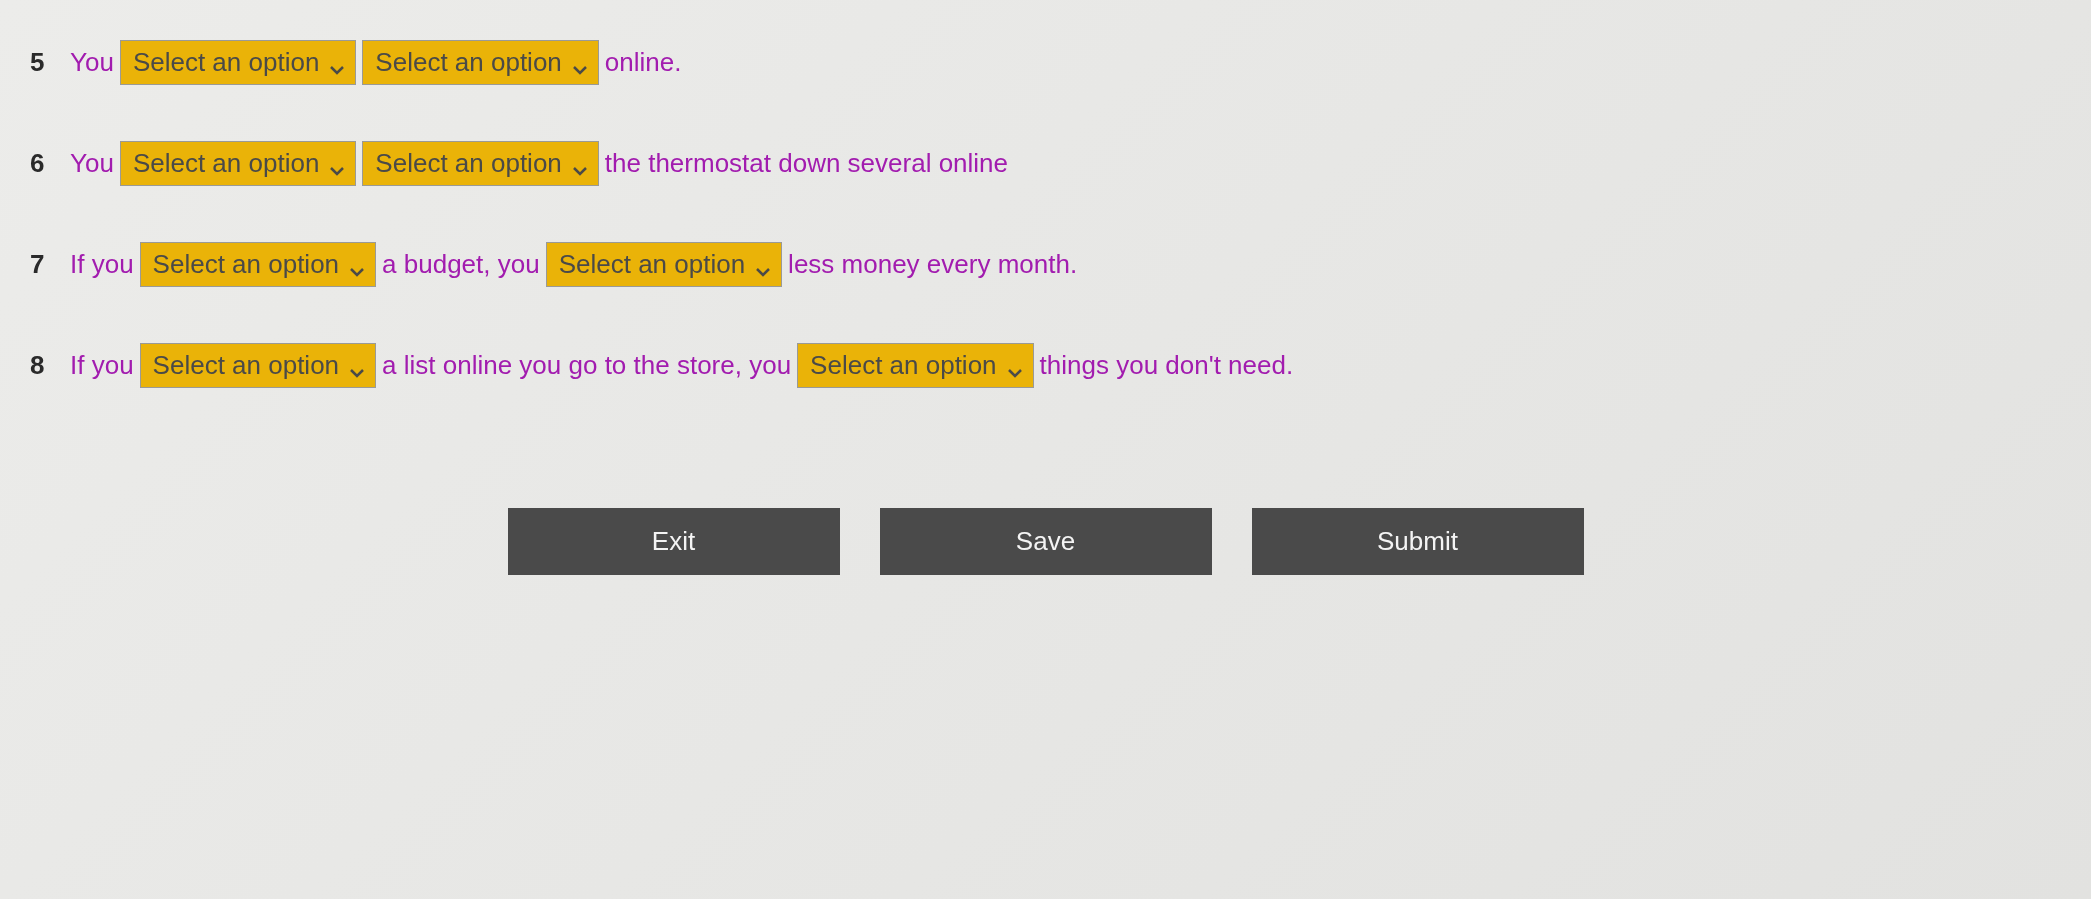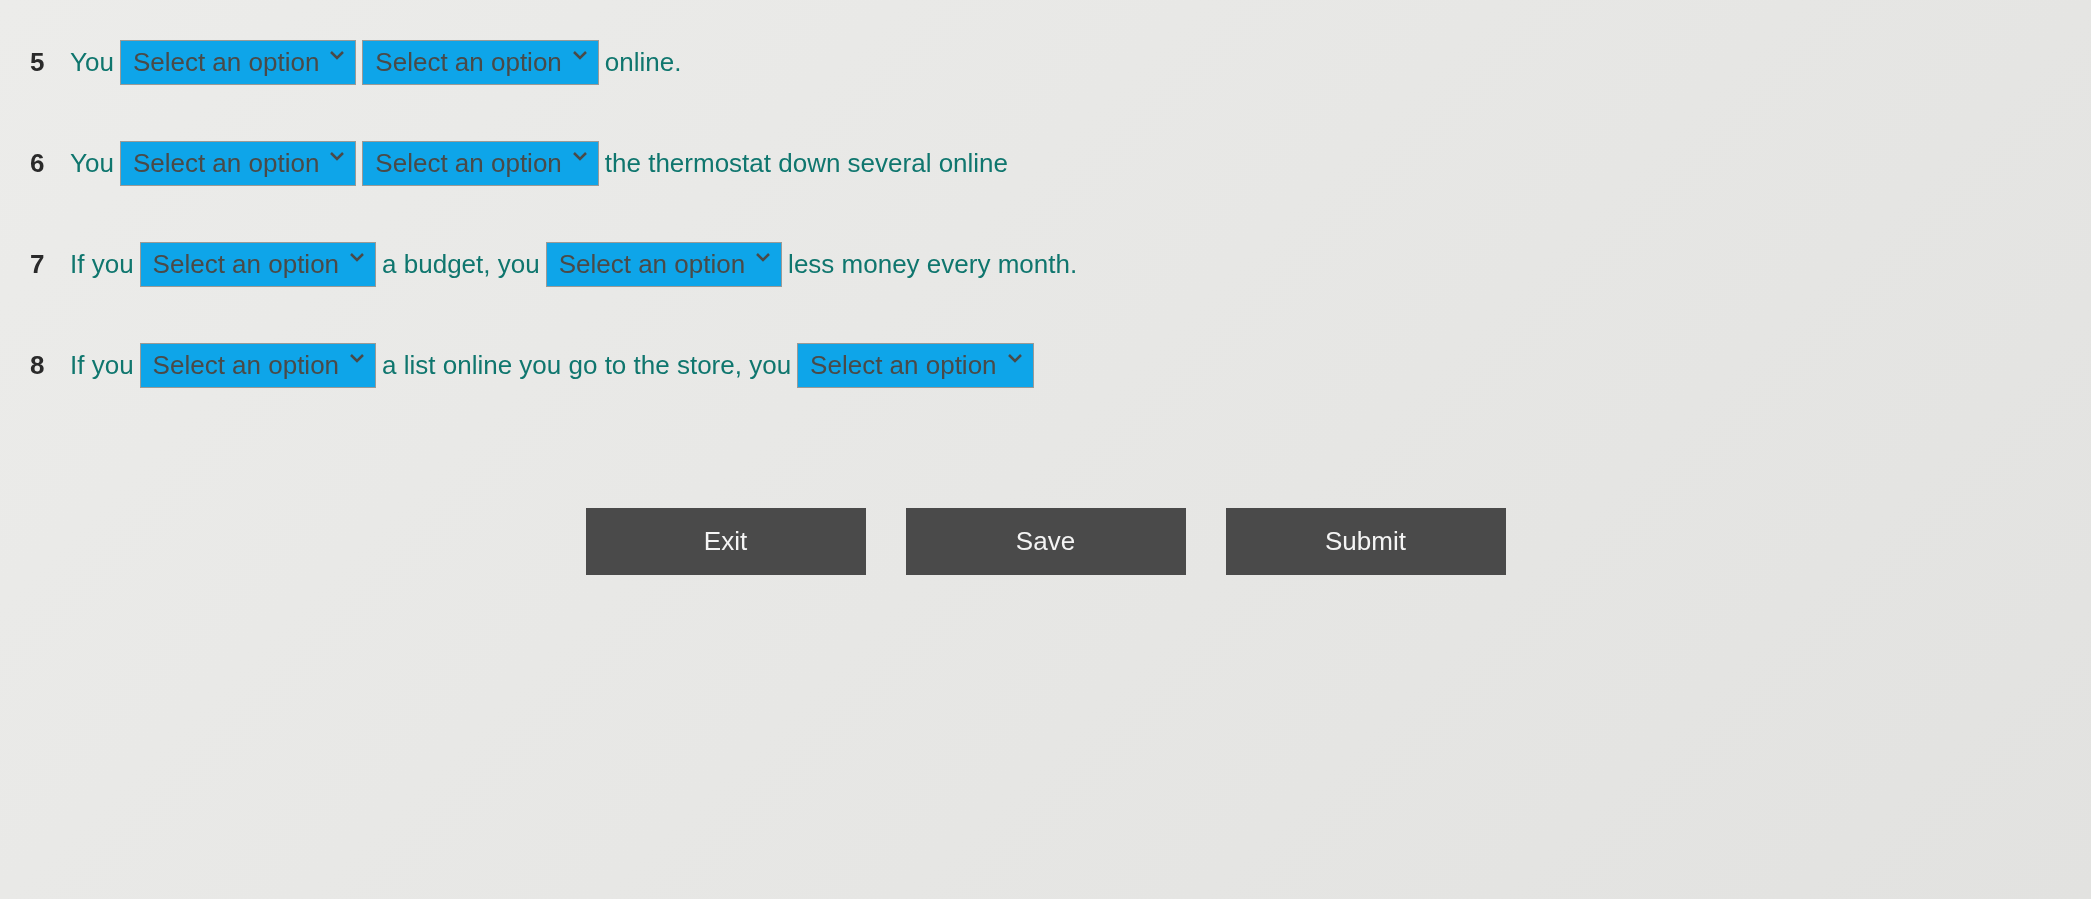--- a/index.html
+++ b/index.html
@@ -23,28 +23,28 @@
       margin-bottom: 56px;
       gap: 8px 6px;
     }
     .q-number {
       font-weight: bold;
       width: 34px;
       flex-shrink: 0;
       color: #2a2a2a;
     }
     .q-text {
-      color: #0f766e;
+      color: #a21caf;
       white-space: nowrap;
     }
     .select-box {
       display: inline-flex;
-      align-items: flex-start;
+      align-items: flex-end;
       border: 1px solid #9a9a96;
-      background: #0ea5e9;
+      background: #eab308;
       padding: 6px 10px 6px 12px;
       color: #4a4a48;
       cursor: pointer;
       user-select: none;
       white-space: nowrap;
     }
     .select-box .chevron {
       margin-left: 10px;
       display: inline-flex;
       align-items: center;
@@ -54,21 +54,21 @@
       justify-content: center;
       gap: 40px;
       margin-top: 120px;
     }
     .action-button {
       background: #4a4a4a;
       color: #f4f4f4;
       border: none;
       font-size: 26px;
       padding: 18px 0;
-      width: 280px;
+      width: 332px;
       text-align: center;
       cursor: pointer;
       font-family: inherit;
     }
   </style>
 </head>
 <body>
 
 <div class="question-row">
   <span class="q-number">5</span>
@@ -150,19 +150,20 @@
   </span>
   <span class="q-text">a list online you go to the store, you</span>
   <span class="select-box">
     <span>Select an option</span>
     <span class="chevron">
       <svg width="16" height="16" viewBox="0 0 16 16">
           <path d="M2 5 L8 11 L14 5" fill="none" stroke="#4a4a48" stroke-width="2.5"></path>
         </svg>
     </span>
   </span>
+  <span class="q-text">things you don't need.</span>
 </div>
 
 <div class="button-bar">
   <button class="action-button">Exit</button>
   <button class="action-button">Save</button>
   <button class="action-button">Submit</button>
 </div>
 
 </body></html>

